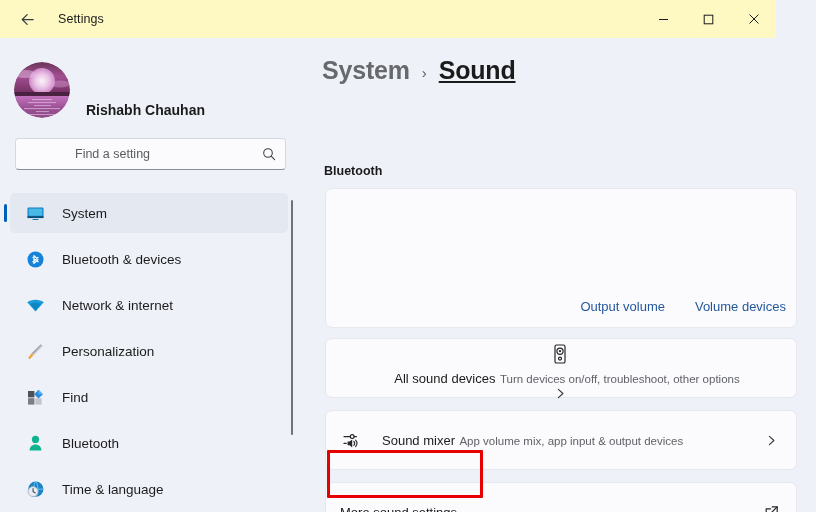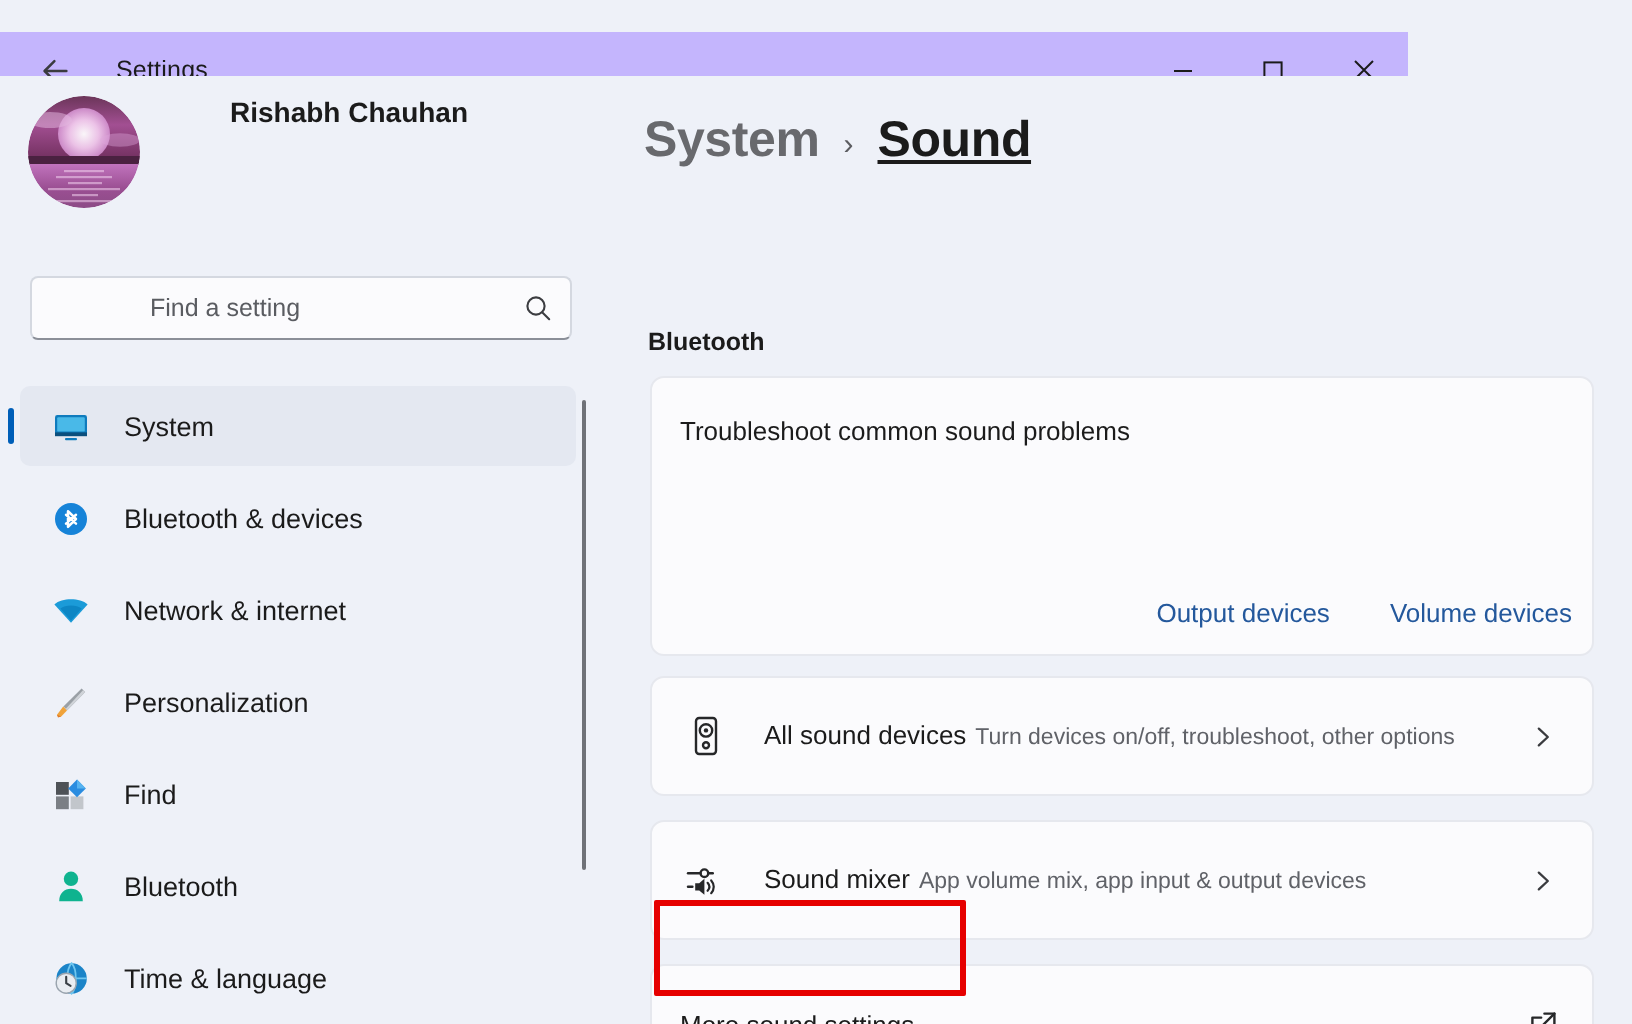--- a/index.html
+++ b/index.html
@@ -21,26 +21,25 @@
     position: relative;
     width: 816px;
     height: 512px;
     background: #eef1f8;
   }
 
   
   .titlebar {
     position: absolute;
     top: 0; left: 0;
-    width: 704px;
+    width: 776px;
     height: 38px;
-    background: #c4b5fd;
-    display: flex;
-    align-items: center;
-    margin-top: 16px;
+    background: #fef9c3;
+    display: flex;
+    align-items: center;
   }
 
   .back-btn {
     width: 34px;
     height: 30px;
     margin-left: 10px;
     display: flex;
     align-items: center;
     justify-content: center;
     border-radius: 5px;
@@ -75,25 +74,24 @@
     position: absolute;
     top: 38px; left: 0;
     width: 310px;
     height: 474px;
     background: #eef1f8;
     overflow: hidden;
   }
 
   .profile {
     position: absolute;
-    top: 10px;
+    top: 24px;
     left: 14px;
     display: flex;
-    align-items: flex-start;
-    gap: 29px;
+    align-items: flex-end;
   }
 
   .avatar {
     width: 56px;
     height: 56px;
     border-radius: 50%;
     overflow: hidden;
     flex: none;
     position: relative;
   }
@@ -270,21 +268,21 @@
     white-space: nowrap;
   }
 
   
   .card-row {
     height: 60px;
     display: flex;
     align-items: center;
     padding: 0 14px 0 12px;
   }
-  .card-allsound { top: 300px; }
+  .card-allsound { top: 300px; flex-direction: column; }
   .card-mixer    { top: 372px; }
   .card-more     { top: 444px; height: 60px; }
 
   .row-icon {
     width: 30px;
     height: 30px;
     flex: none;
     display: flex;
     align-items: center;
     justify-content: center;
@@ -518,23 +516,22 @@
 
     <div class="breadcrumb">
       <span class="bc-parent">System</span>
       <span class="bc-sep">›</span>
       <span class="bc-current">Sound</span>
     </div>
 
     <div class="section-title">Bluetooth</div>
 
     <div class="card card-troubleshoot">
-      <div class="ts-title">Troubleshoot common sound problems</div>
       <div class="ts-links">
-        <span class="ts-link">Output devices</span>
+        <span class="ts-link">Output volume</span>
         <span class="ts-link">Volume devices</span>
       </div>
     </div>
 
     <div class="card card-row card-allsound">
       <span class="row-icon">
         <svg width="26" height="26" viewBox="0 0 26 26">
           <rect x="8" y="4" width="10" height="18" rx="1.6" fill="none" stroke="#262729" stroke-width="1.2"></rect>
           <circle cx="13" cy="10.2" r="3.1" fill="none" stroke="#262729" stroke-width="1.2"></circle>
           <circle cx="13" cy="10.2" r="1.1" fill="#262729"></circle>

